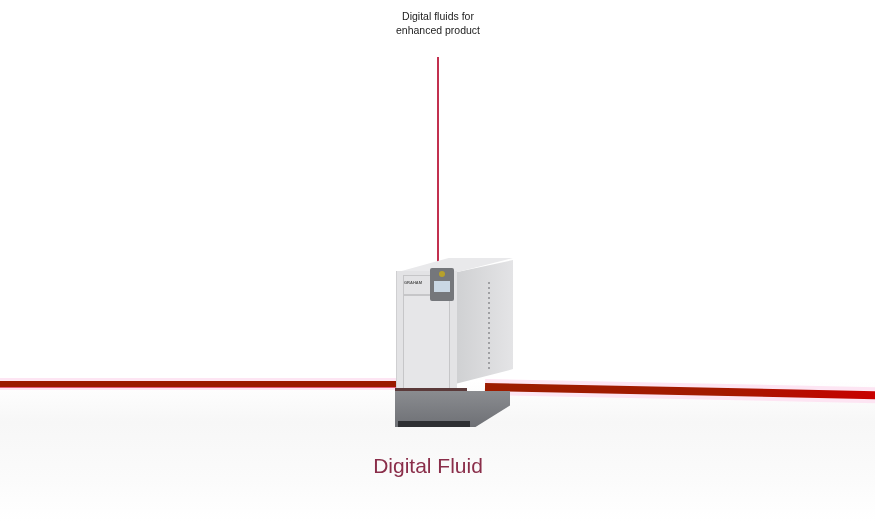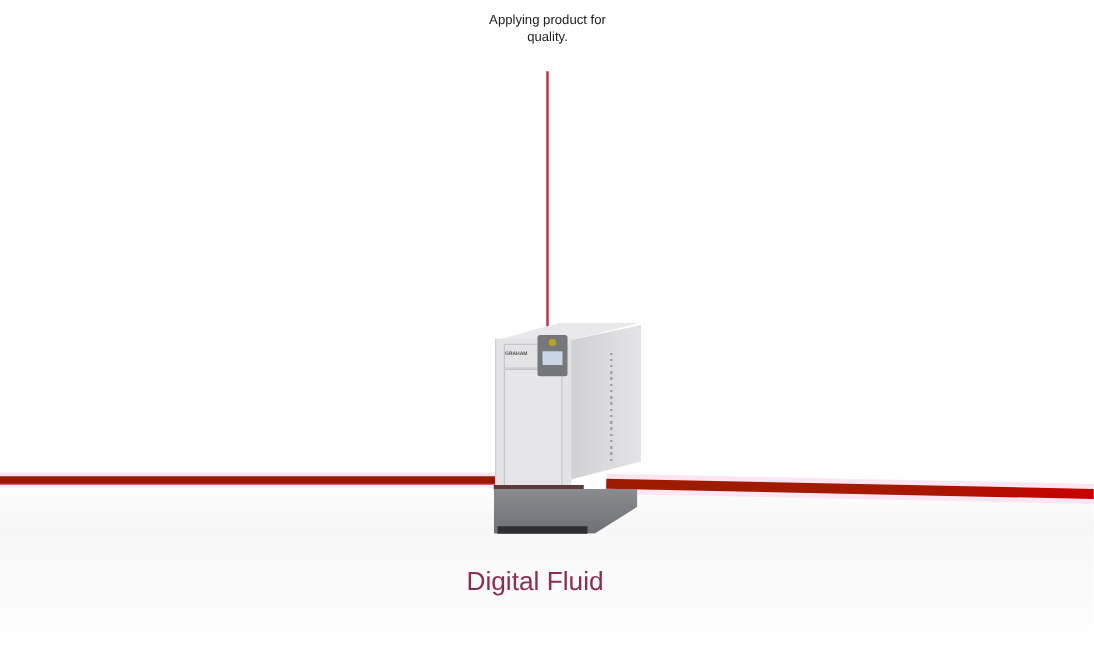--- a/index.html
+++ b/index.html
@@ -95,22 +95,22 @@
       position: absolute; left: 0; width: 856px; top: 453px; text-align: center;
       font-size: 21px; line-height: 25px; color: #8a2e4a; font-weight: 300;
     }
   </style>
 </head>
 <body>
 
 <div class="floor"></div>
 
 <div class="callout">
-  <div>Applying product for</div>
-  <div>quality.</div>
+  <div>Digital fluids for</div>
+  <div>enhanced product</div>
 </div>
 <div class="leader"></div>
 
 <div class="belt-left">
     <div class="core"></div>
   </div>
 <div class="belt-right">
     <div class="core"></div>
   </div>
 

